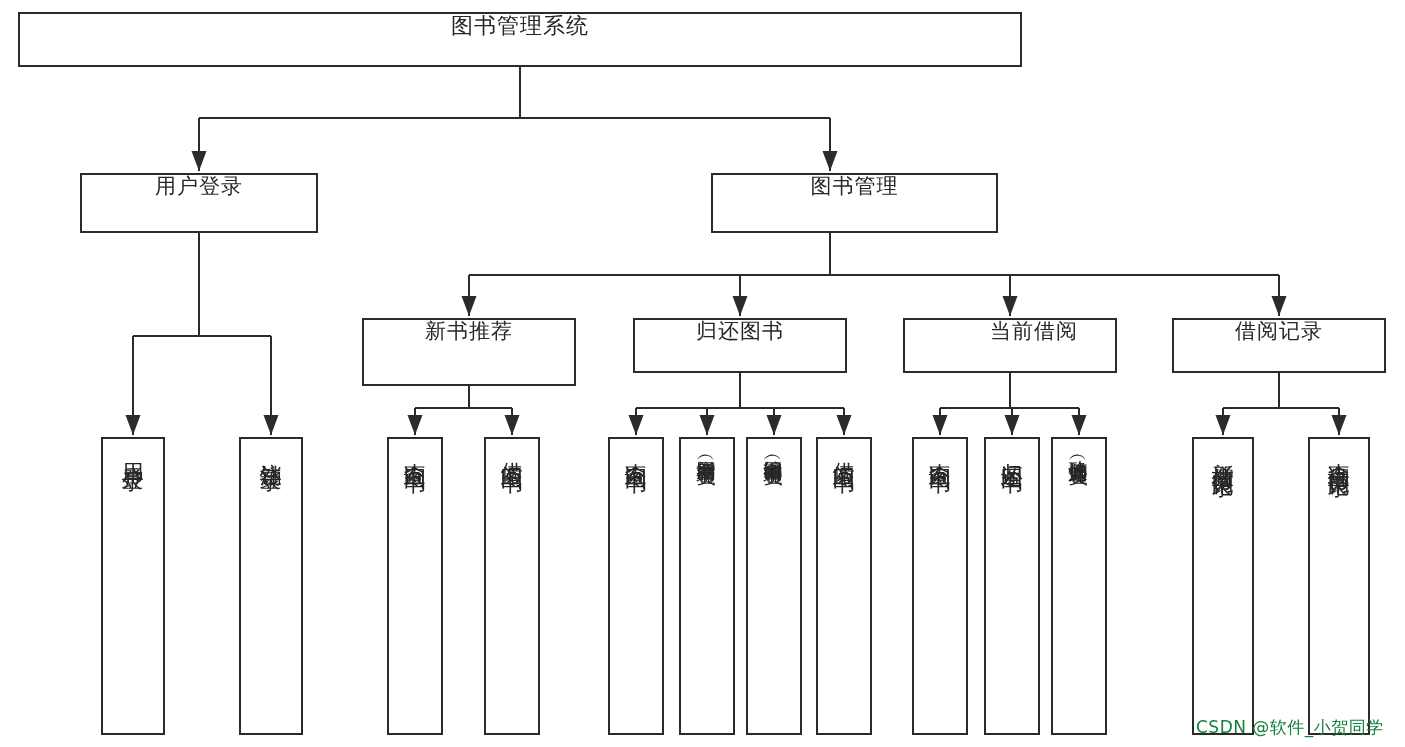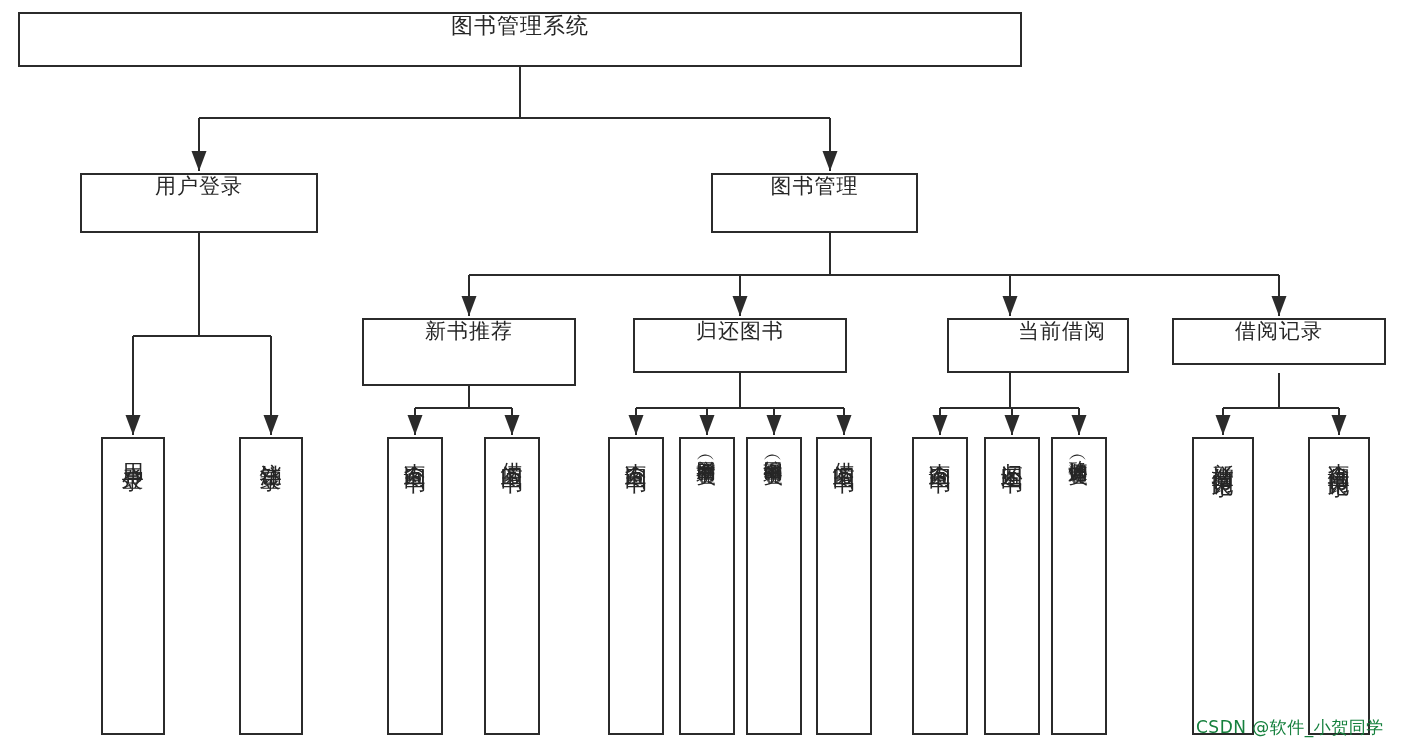--- a/index.html
+++ b/index.html
@@ -127,33 +127,33 @@
       <polygon points="1331.5,415 1346.5,415 1339,435" fill="#2b2b2b"></polygon>
     </svg>
 
   <div id="nodes-layer">
       <div class="node h root" style="left: 18px; top: 12px; width: 1004px; height: 55px; border-color: rgb(43, 43, 43); background: rgb(255, 255, 255);">
         <span>图书管理系统</span>
       </div>
       <div class="node h" style="left: 80px; top: 173px; width: 238px; height: 60px; border-color: rgb(43, 43, 43); background: rgb(255, 255, 255);">
         <span>用户登录</span>
       </div>
-      <div class="node h" style="left: 711px; top: 173px; width: 207px; height: 60px; border-color: rgb(43, 43, 43); background: rgb(255, 255, 255);">
+      <div class="node h" style="left: 711px; top: 173px; width: 287px; height: 60px; border-color: rgb(43, 43, 43); background: rgb(255, 255, 255);">
         <span>图书管理</span>
       </div>
       <div class="node h" style="left: 362px; top: 318px; width: 214px; height: 68px; border-color: rgb(43, 43, 43); background: rgb(255, 255, 255);">
         <span>新书推荐</span>
       </div>
       <div class="node h" style="left: 633px; top: 318px; width: 214px; height: 55px; border-color: rgb(43, 43, 43); background: rgb(255, 255, 255);">
         <span>归还图书</span>
       </div>
-      <div class="node h" style="left: 947px; top: 318px; width: 182px; height: 55px; border-color: rgb(43, 43, 43); background: rgb(255, 255, 255); padding-left: 48px;">
+      <div class="node h" style="left: 903px; top: 318px; width: 214px; height: 55px; border-color: rgb(43, 43, 43); background: rgb(255, 255, 255); padding-left: 48px;">
         <span>当前借阅</span>
       </div>
-      <div class="node h" style="left: 1172px; top: 318px; width: 214px; height: 47px; border-color: rgb(43, 43, 43); background: rgb(255, 255, 255);">
+      <div class="node h" style="left: 1172px; top: 318px; width: 214px; height: 55px; border-color: rgb(43, 43, 43); background: rgb(255, 255, 255);">
         <span>借阅记录</span>
       </div>
       <div class="node v" style="left: 101px; top: 437px; width: 64px; height: 298px; border-color: rgb(43, 43, 43); background: rgb(255, 255, 255);">
         <span class="vtext">用户登录</span>
       </div>
       <div class="node v" style="left: 239px; top: 437px; width: 64px; height: 298px; border-color: rgb(43, 43, 43); background: rgb(255, 255, 255);">
         <span class="vtext">注销登录</span>
       </div>
       <div class="node v" style="left: 387px; top: 437px; width: 56px; height: 298px; border-color: rgb(43, 43, 43); background: rgb(255, 255, 255);">
         <span class="vtext">查询图书</span>

